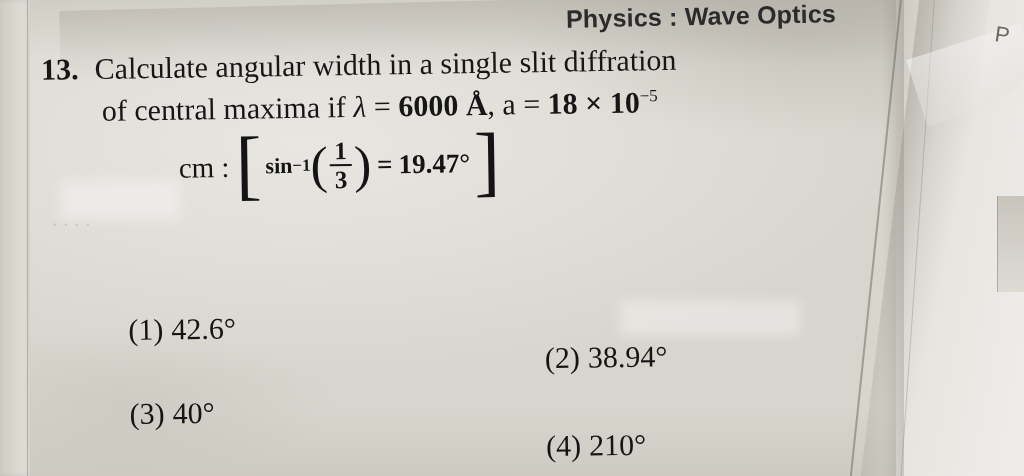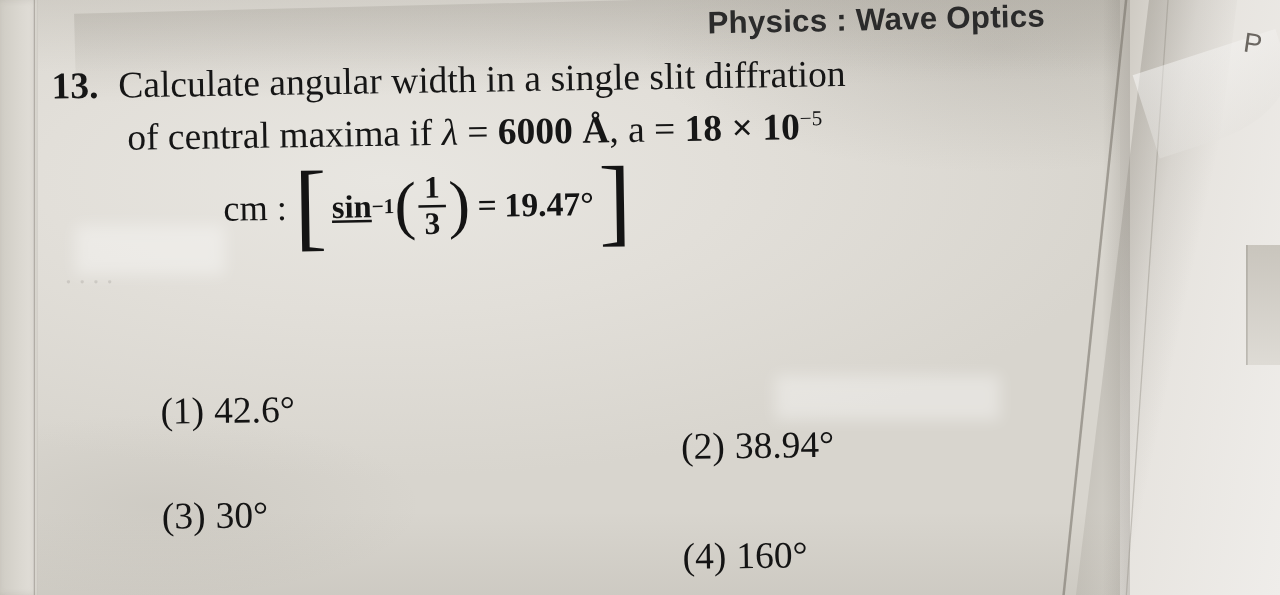--- a/index.html
+++ b/index.html
@@ -190,21 +190,21 @@
     position: relative;
     top: -2px;
   }
   .expr {
     display: flex;
     align-items: center;
     padding: 0 4px;
     font-size: 27px;
     font-weight: bold;
   }
-  .fnname { font-weight: bold; font-size: 26px; text-decoration: underline; }
+  .fnname { font-weight: bold; font-size: 22px; }
   .paren {
     font-size: 52px;
     font-weight: 300;
     line-height: 0;
     position: relative;
     top: 0px;
   }
   .frac {
     display: inline-flex;
     flex-direction: column;
@@ -313,20 +313,20 @@
   </div>
 
   <div class="options">
     <div class="opt opt-1">
       <span class="lbl">(1)</span><span>42.6°</span>
     </div>
     <div class="opt opt-2">
       <span class="lbl">(2)</span><span>38.94°</span>
     </div>
     <div class="opt opt-3">
-      <span class="lbl">(3)</span><span>30°</span>
+      <span class="lbl">(3)</span><span>40°</span>
     </div>
     <div class="opt opt-4">
-      <span class="lbl">(4)</span><span>160°</span>
+      <span class="lbl">(4)</span><span>210°</span>
     </div>
   </div>
 
 </div>
 
 </body></html>

